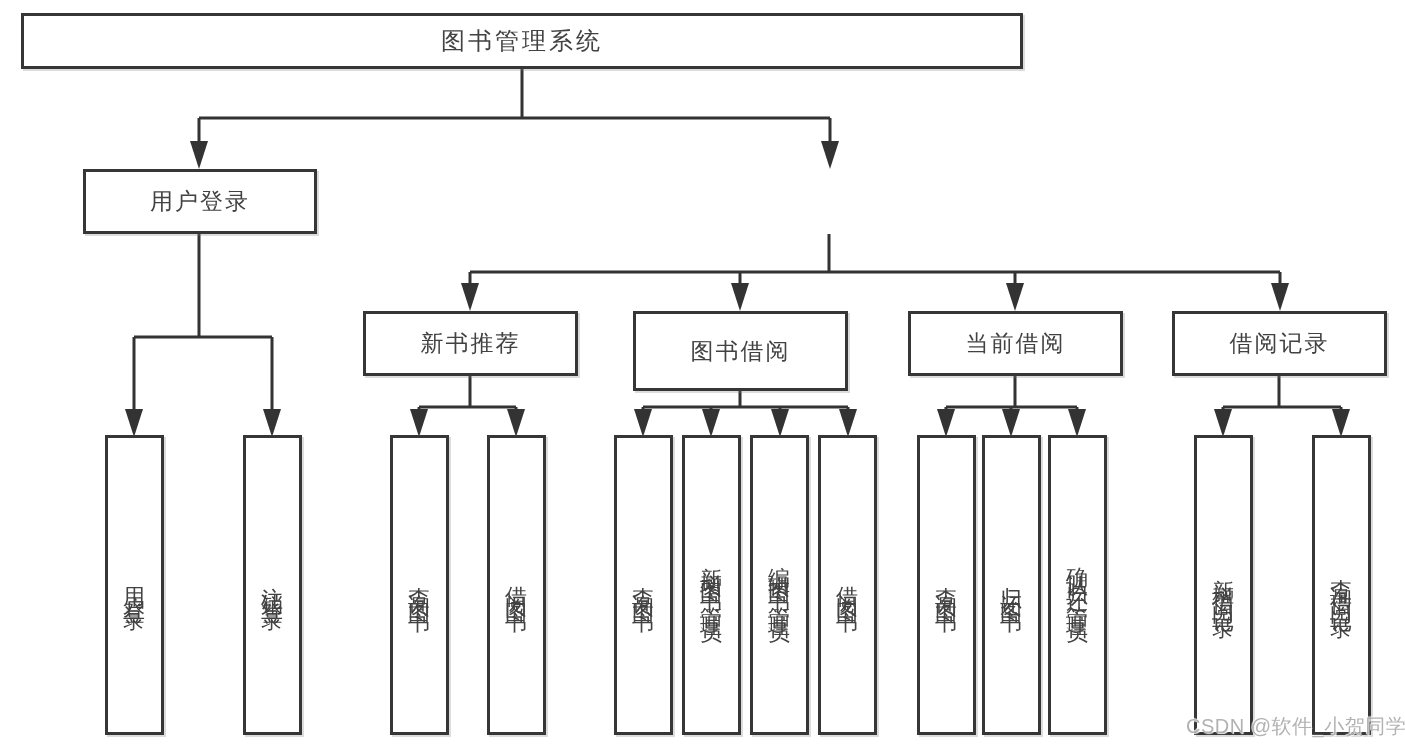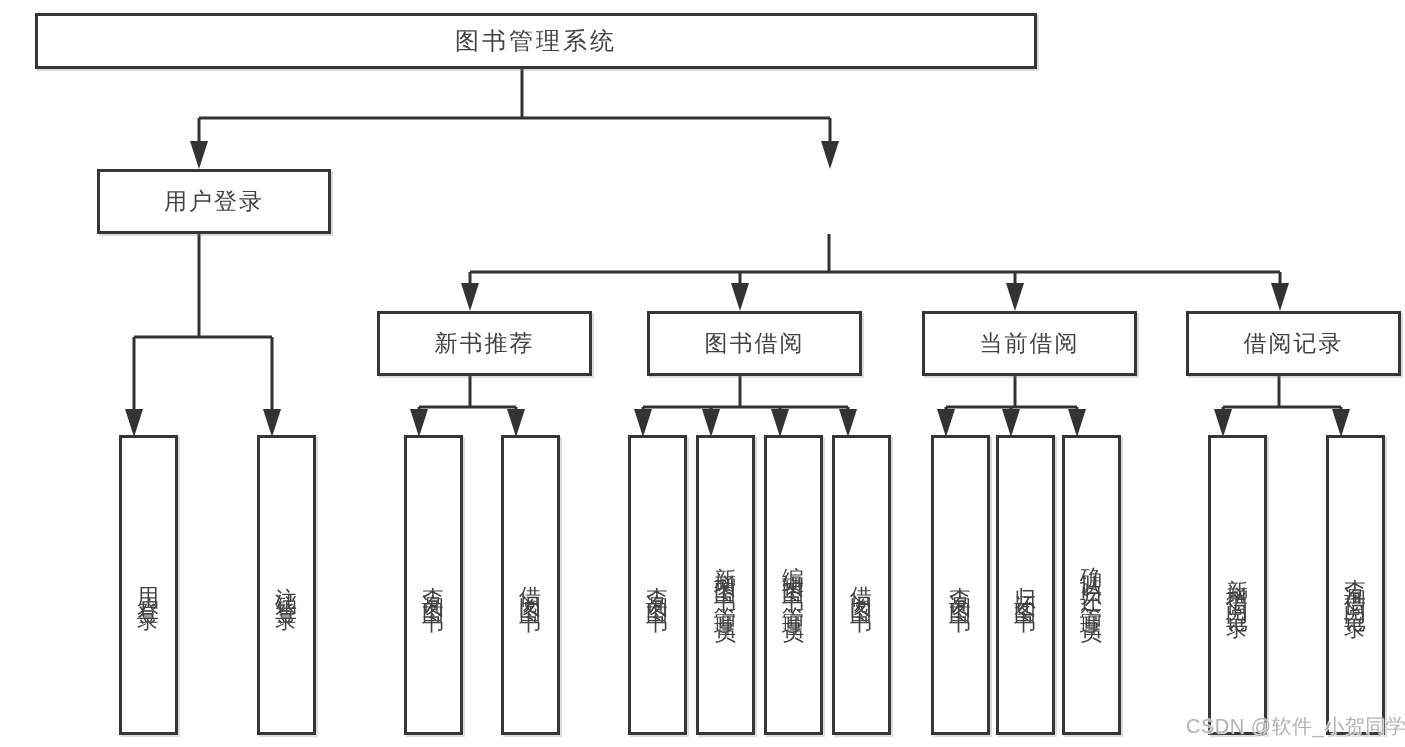--- a/index.html
+++ b/index.html
@@ -26,21 +26,20 @@
   }
   .box {
     position: absolute;
     box-sizing: border-box;
     background: #ffffff;
     border: 3px solid #363636;
     display: flex;
     align-items: center;
     justify-content: center;
     box-shadow: 2px 2px 0 rgba(130,130,130,0.28);
-    margin-left: 14px;
   }
   .root-label {
     font-size: 24px;
     letter-spacing: 3px;
     color: #424242;
   }
   .h-label {
     font-size: 23px;
     letter-spacing: 2px;
     color: #424242;
@@ -108,21 +107,21 @@
     <span class="root-label">图书管理系统</span>
   </div>
 
   <div class="box" style="left:83px; top:169px; width:234px; height:65px;">
     <span class="h-label">用户登录</span>
   </div>
 
   <div class="box" style="left:363px; top:311px; width:215px; height:65px;">
     <span class="h-label">新书推荐</span>
   </div>
-  <div class="box" style="left:633px; top:311px; width:215px; height:65px;">
+  <div class="box" style="left:633px; top:311px; width:215px; height:80px;">
     <span class="h-label">图书借阅</span>
   </div>
   <div class="box" style="left:908px; top:311px; width:215px; height:65px;font-family:Liberation Serif, serif;">
     <span class="h-label">当前借阅</span>
   </div>
   <div class="box" style="left:1172px; top:311px; width:215px; height:65px;">
     <span class="h-label">借阅记录</span>
   </div>
 
   <div class="box" style="left:105px; top:435px; width:59px; height:300px;">

